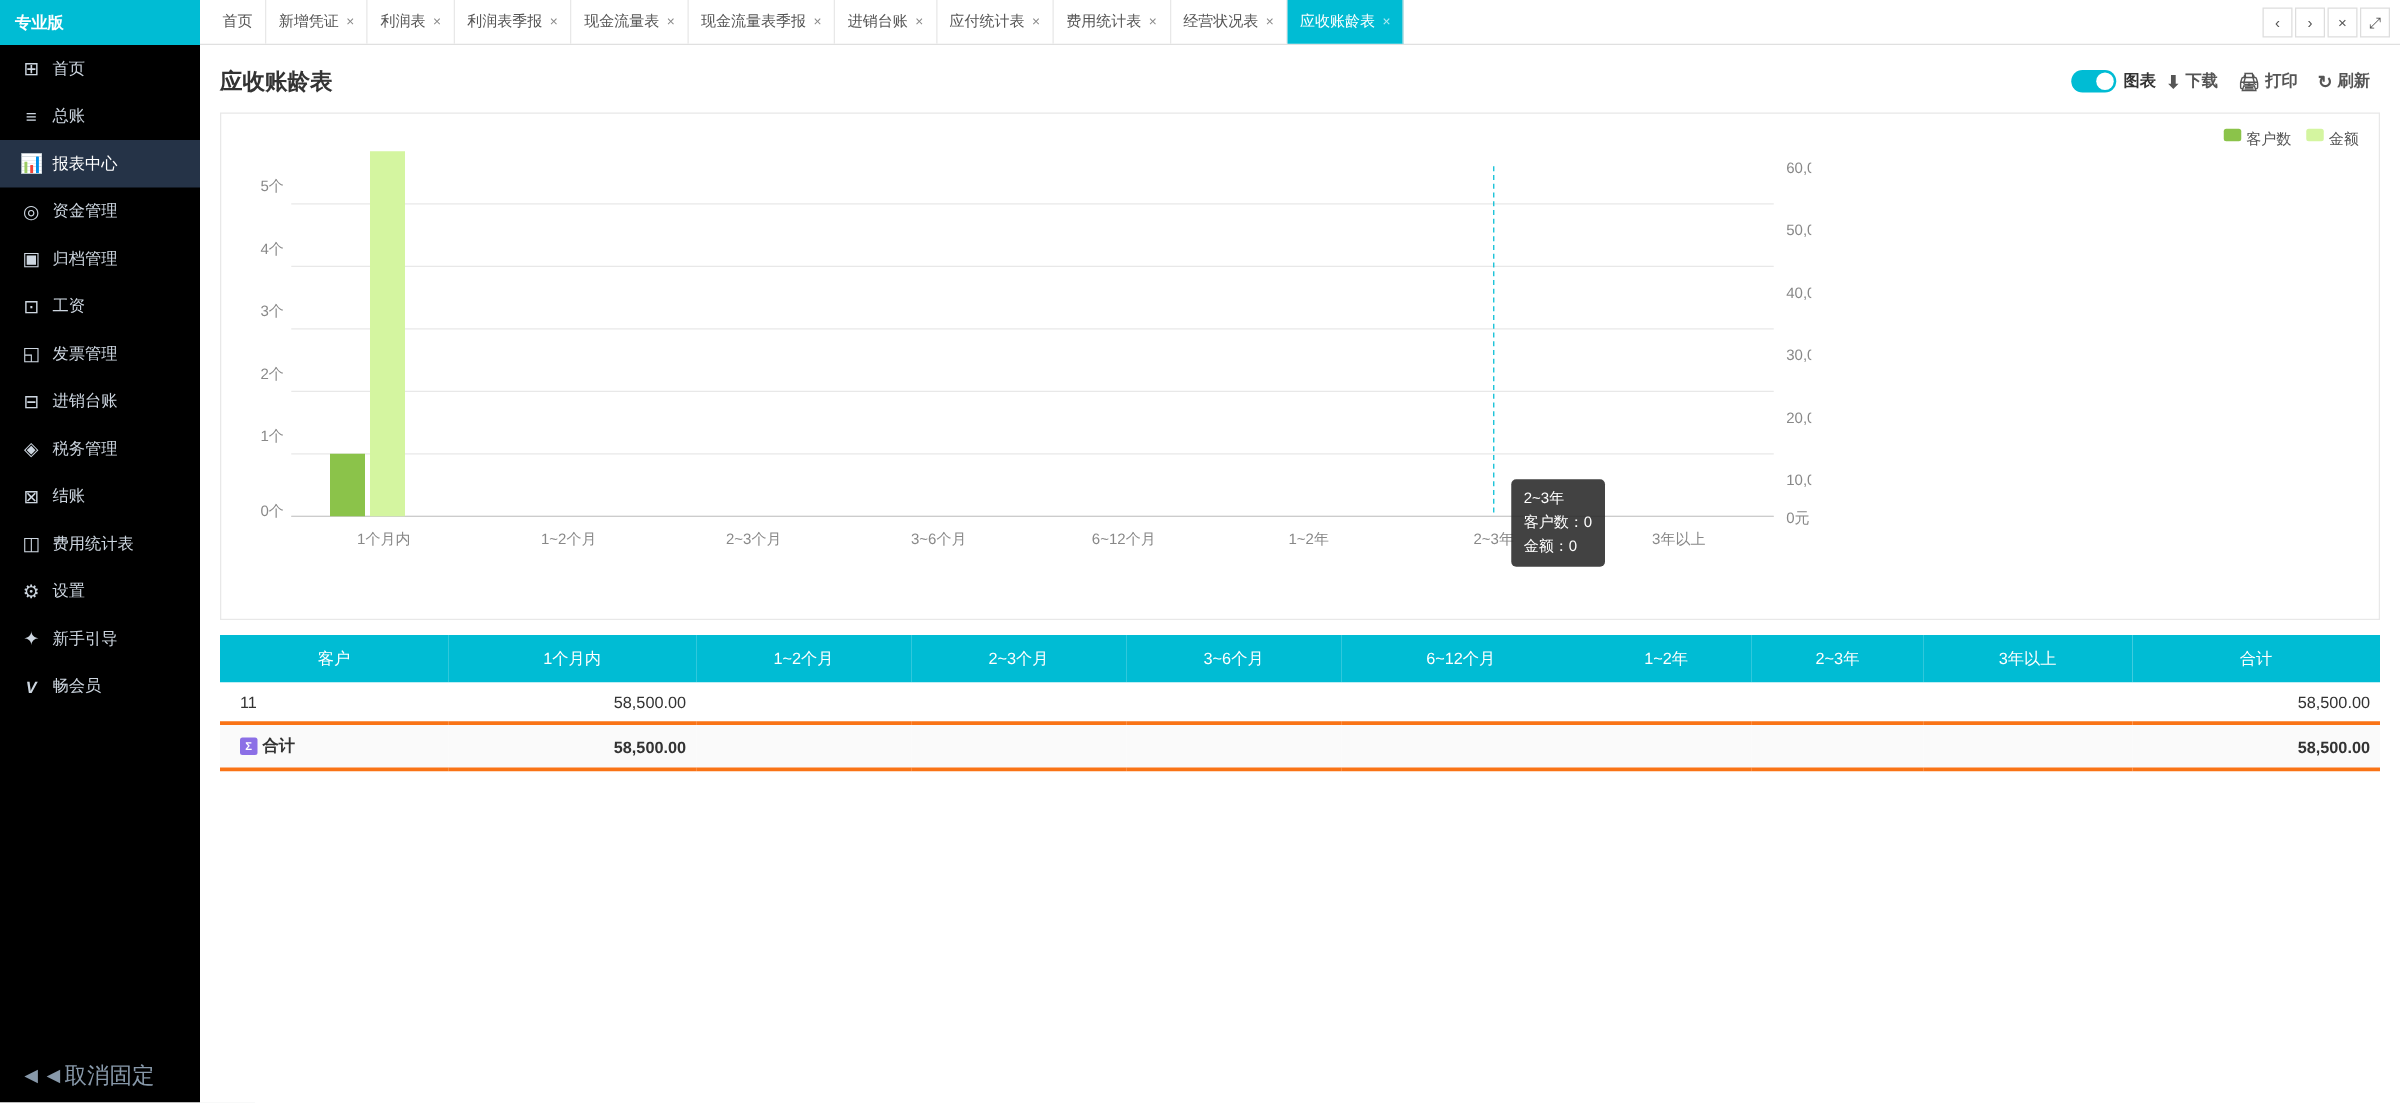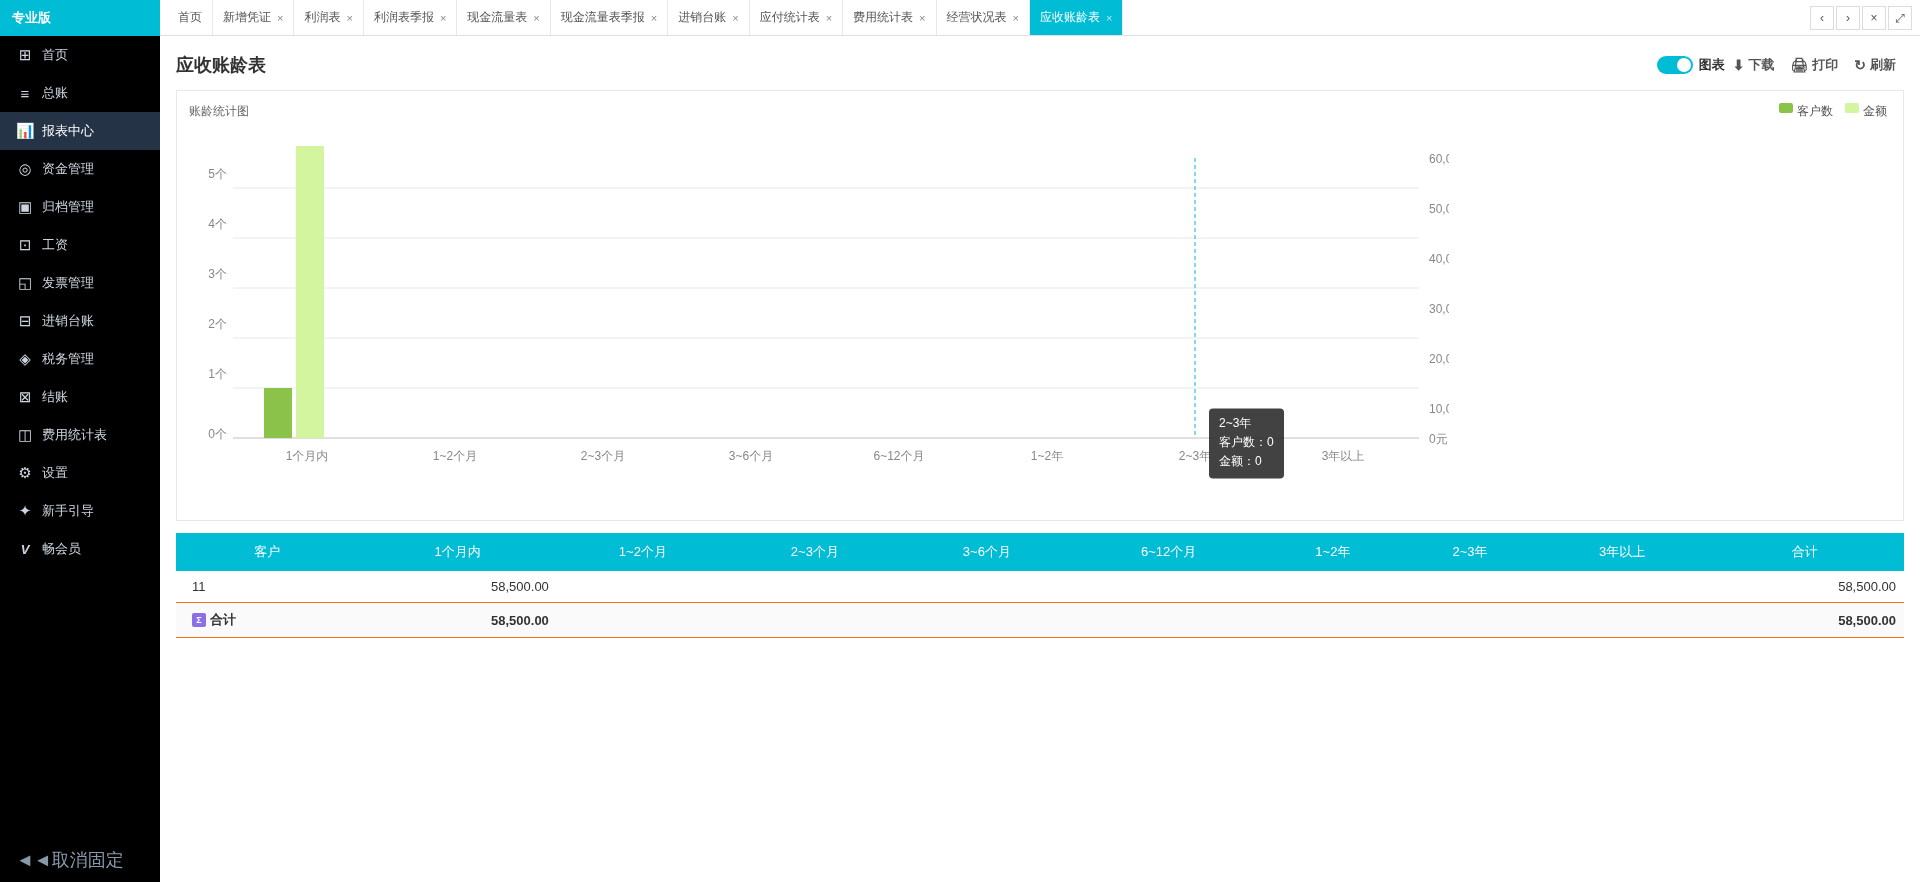--- a/index.html
+++ b/index.html
@@ -223,21 +223,21 @@
     .data-table thead th {
       padding: 10px 8px;
       font-weight: 500;
       text-align: center;
     }
     .data-table thead th:first-child {
       text-align: center;
     }
     .data-table tbody tr {
       background: white;
-      border-bottom: 1px solid #f97316;
+      border-bottom: 3px solid #f97316;
     }
     .data-table tbody td {
       padding: 8px 8px;
       text-align: right;
       color: #333;
     }
     .data-table tbody td:first-child {
       text-align: left;
       padding-left: 16px;
     }
@@ -403,21 +403,20 @@
           <span>打印</span>
         </div>
         <div class="action-btn">
           <span style="font-size:14px;">↻</span>
           <span>刷新</span>
         </div>
       </div>
     </div>
 
     <div class="chart-area">
-      <div class="chart-title">账龄统计图</div>
       <div class="chart-legend">
         <div class="legend-item">
           <div class="legend-color" style="background:#8bc34a;"></div>
           <span>客户数</span>
         </div>
         <div class="legend-item">
           <div class="legend-color" style="background:#d4f5a0;"></div>
           <span>金额</span>
         </div>
       </div>

